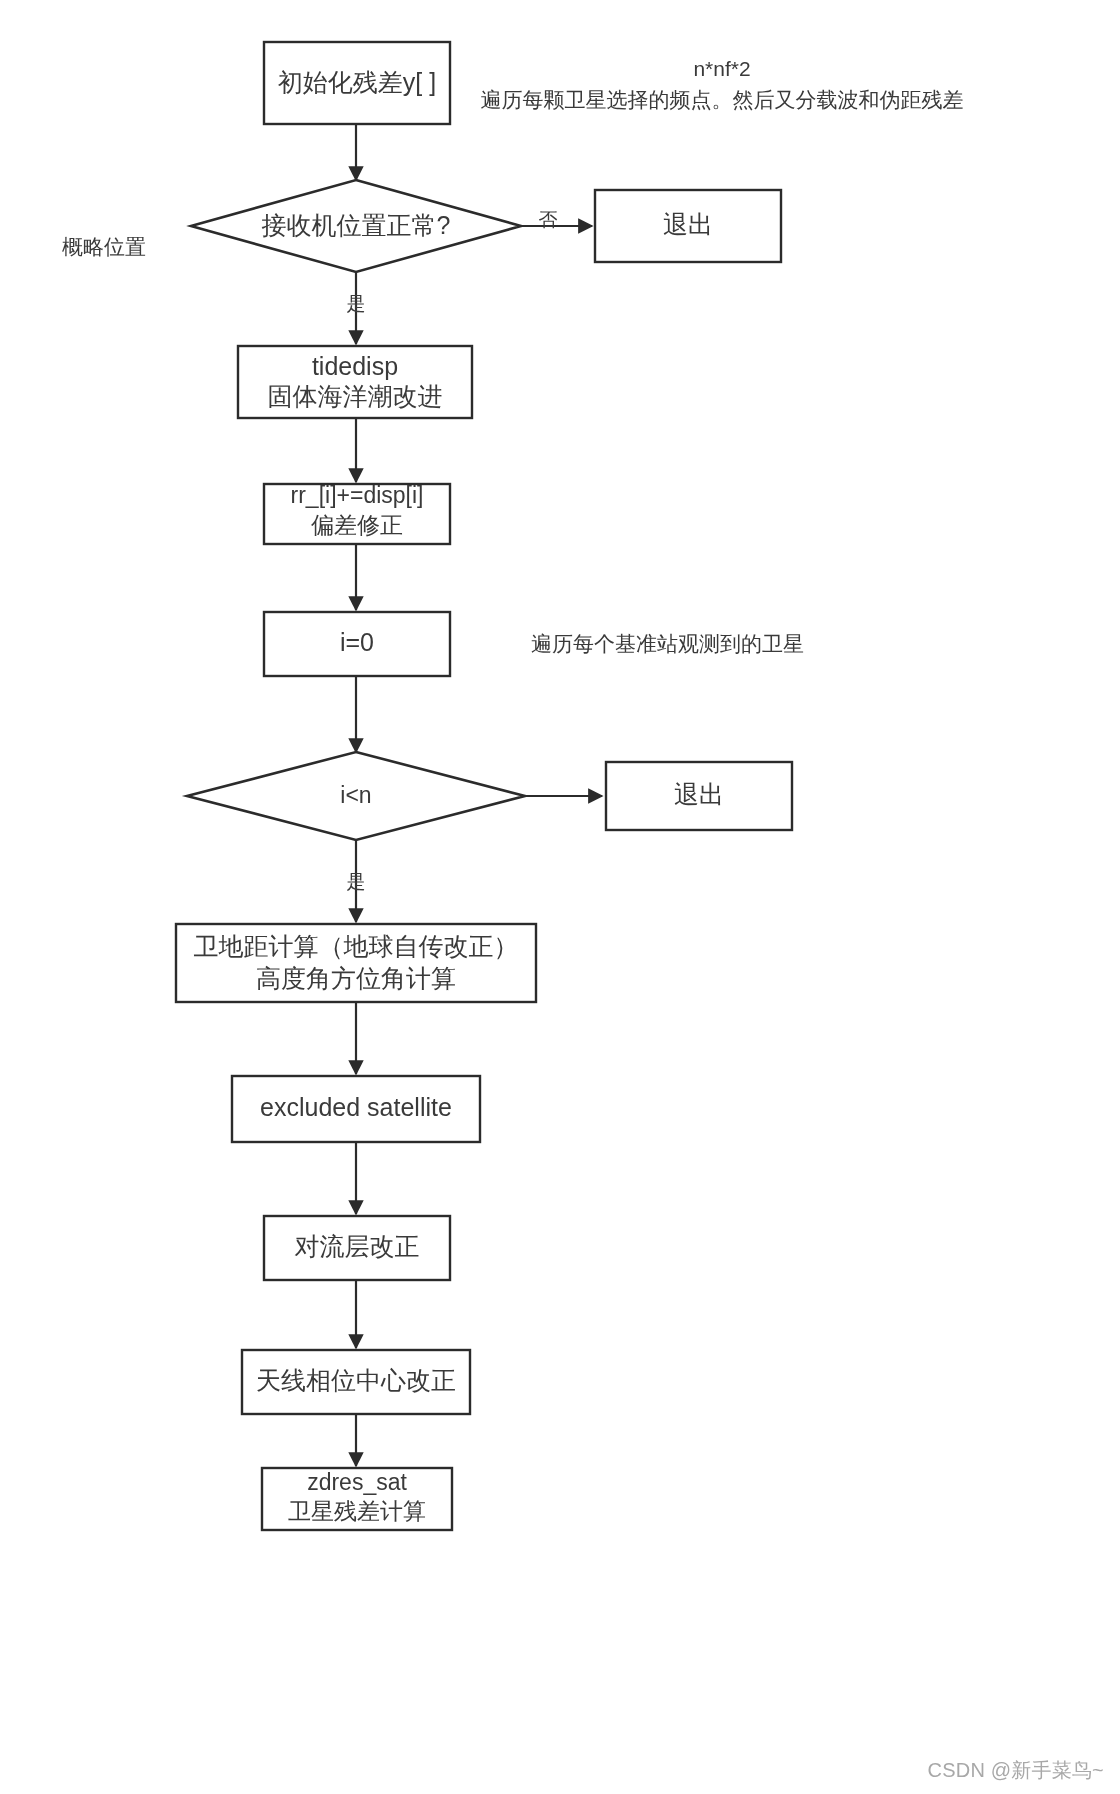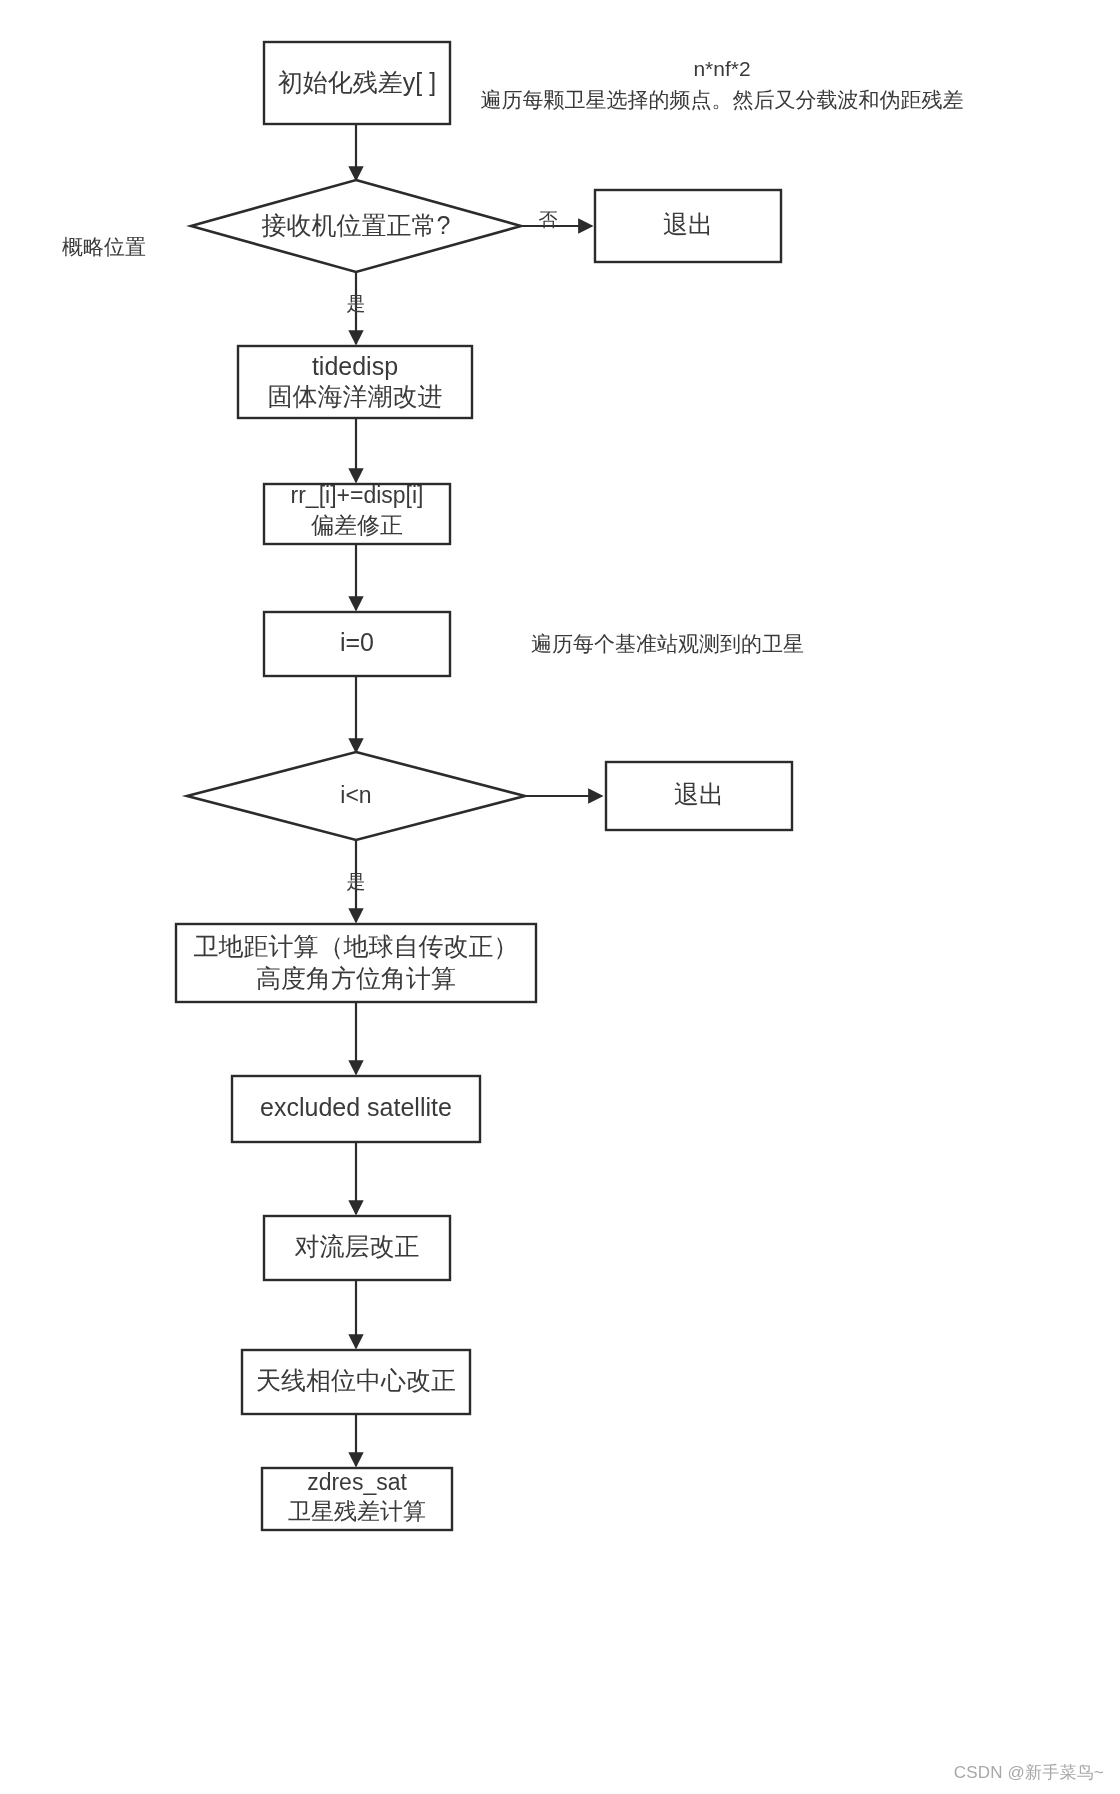--- a/index.html
+++ b/index.html
@@ -61,21 +61,21 @@
     fill: #3a3a3a;
     dominant-baseline: middle;
   }
   .annotation-text.center { text-anchor: middle; }
   .annotation-text.start { text-anchor: start; }
   .watermark {
     position: absolute;
     right: 16px;
     bottom: 10px;
     font-family: "Liberation Sans", "DejaVu Sans", sans-serif;
-    font-size: 17px;
+    font-size: 20px;
     color: #a8a8a8;
     letter-spacing: 0.2px;
     white-space: nowrap;
   }
 </style>
 </head>
 <body>
 
 <svg id="flow-canvas" viewBox="0 0 1120 1794" xmlns="http://www.w3.org/2000/svg">
   <defs>

